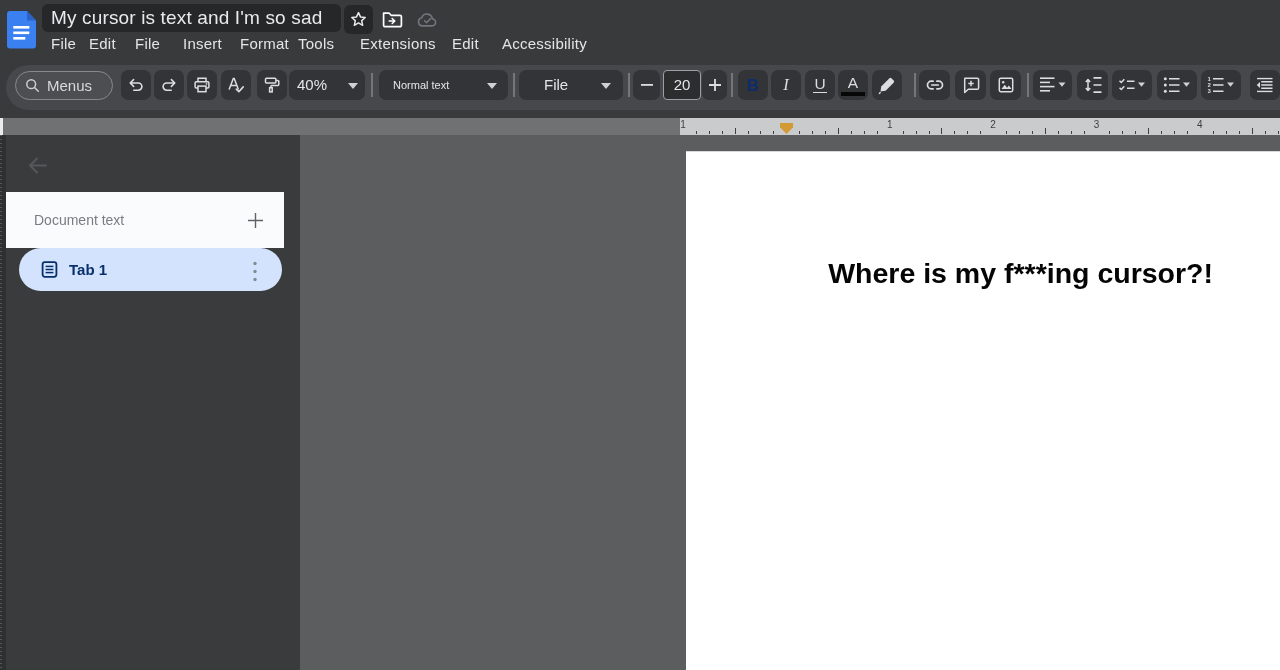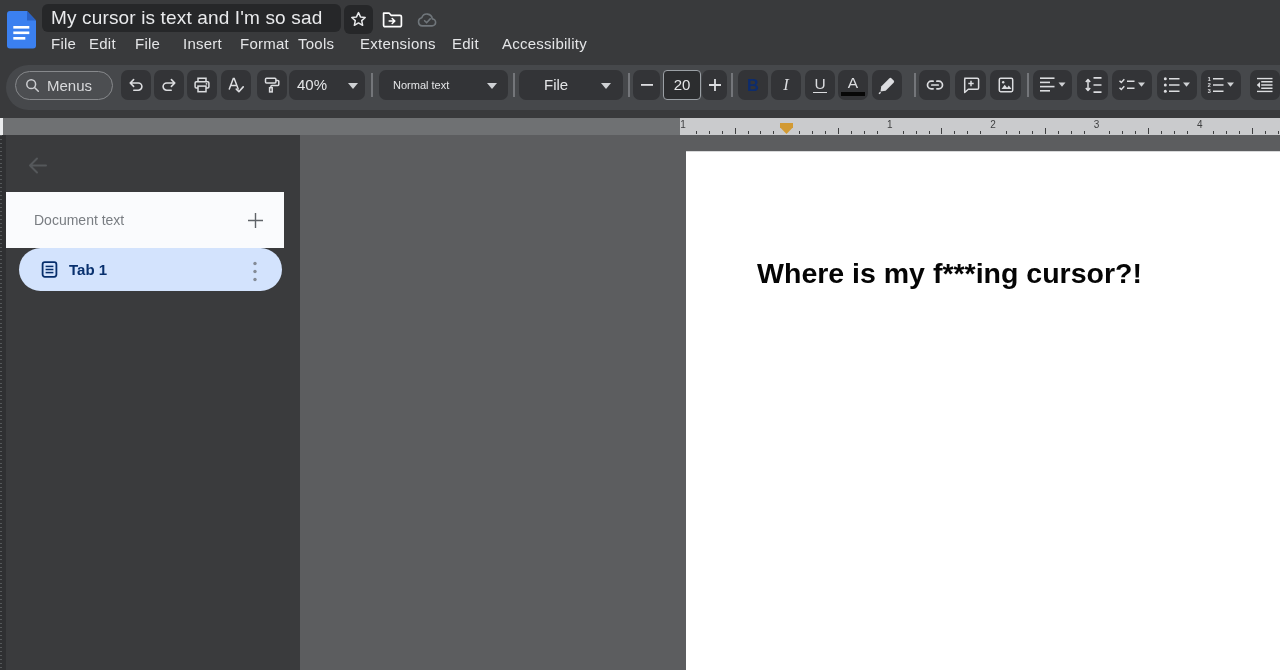--- a/index.html
+++ b/index.html
@@ -333,15 +333,15 @@
 <svg class="abs" style="left:251px;top:261px" width="8" height="21" viewBox="0 0 8 21">
       <g fill="#848b96">
         <circle cx="4" cy="2.5" r="1.7"></circle>
         <circle cx="4" cy="10.5" r="1.7"></circle>
         <circle cx="4" cy="18.5" r="1.7"></circle>
       </g>
     </svg>
 
 
 <div class="abs" style="left:686px;top:151px;width:594px;height:519px;background:#fff;border-top:1px solid #d8d9da"></div>
-<div class="abs" style="left:686px;top:257px;width:527px;text-align:center;font-size:28.5px;font-weight:bold;color:#050505;white-space:nowrap" id="doctext">Where is my f***ing cursor?!</div>
+<div class="abs" style="left:686px;top:257px;width:527px;text-align:right;font-size:28.5px;font-weight:bold;color:#050505;white-space:nowrap" id="doctext">Where is my f***ing cursor?!</div>
 
 </div>
 
 </body></html>

